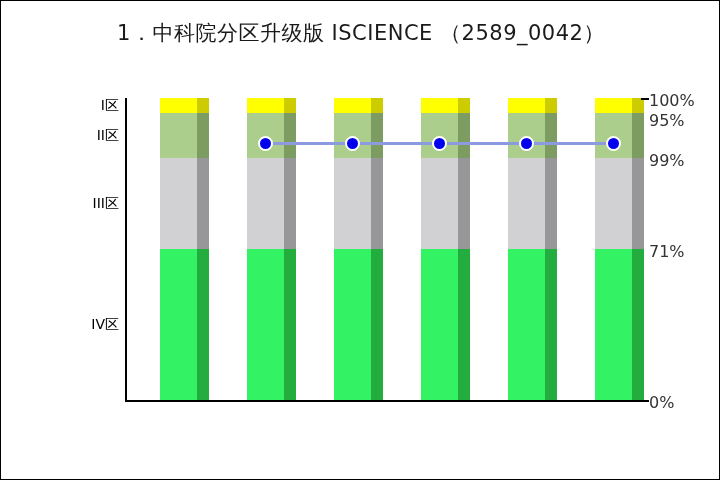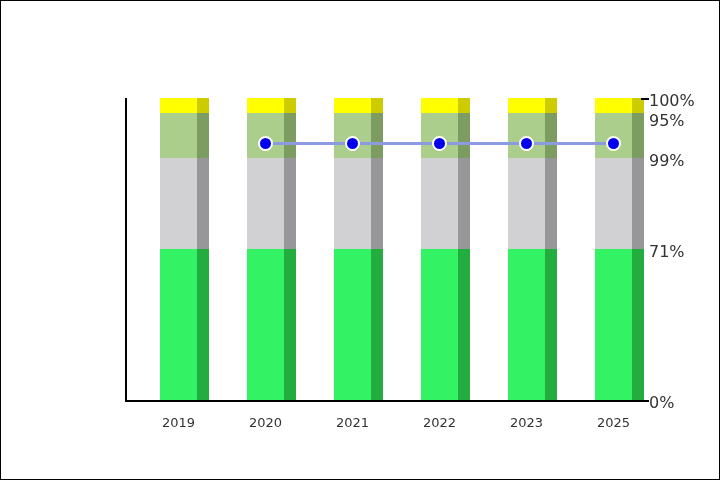--- a/index.html
+++ b/index.html
@@ -165,21 +165,28 @@
     color: #333333;
     text-align: center;
     white-space: nowrap;
   }
 </style>
 </head>
 <body>
 
 <div id="page">
 
-
+  <div id="chart-title">1．中科院分区升级版 ISCIENCE （2589_0042）</div>
+
+  <div id="tier-axis">
+      <div class="tier-label" style="top: -1.45px;">I区</div>
+      <div class="tier-label" style="top: 28.75px;">II区</div>
+      <div class="tier-label" style="top: 96.7px;">III区</div>
+      <div class="tier-label" style="top: 217.5px;">IV区</div>
+    </div>
 
   <div id="plot">
     <div class="axis-line-y"></div>
     <div class="axis-line-x"></div>
     <div id="bars-layer">
         <div class="bar-group" style="left: 35px; height: 302px;">
           <div class="bar-front" style="height: 302px;">
             <div class="seg" style="height: 15.1px; bottom: 286.9px; background: rgb(255, 255, 0);"></div>
             <div class="seg" style="height: 45.3px; bottom: 241.6px; background: rgb(171, 206, 140);"></div>
             <div class="seg" style="height: 90.6px; bottom: 151px; background: rgb(209, 209, 211);"></div>
@@ -278,22 +285,14 @@
       <div class="axis-tick-right" style="left: 516px; top: 0px;"></div>
     </div>
 
   <div id="pct-axis">
       <div class="pct-label" style="top: 295px;">0%</div>
       <div class="pct-label" style="top: 144px;">71%</div>
       <div class="pct-label" style="top: 53.4px;">99%</div>
       <div class="pct-label" style="top: 13px;">95%</div>
       <div class="pct-label" style="top: -7px;">100%</div>
     </div>
-  <div id="x-axis">
-      <div class="year-label" style="left: 23.5px; width: 60px;">2019</div>
-      <div class="year-label" style="left: 110.5px; width: 60px;">2020</div>
-      <div class="year-label" style="left: 197.5px; width: 60px;">2021</div>
-      <div class="year-label" style="left: 284.5px; width: 60px;">2022</div>
-      <div class="year-label" style="left: 371.5px; width: 60px;">2023</div>
-      <div class="year-label" style="left: 458.5px; width: 60px;">2025</div>
-    </div>
 
 </div>
 
 </body></html>

